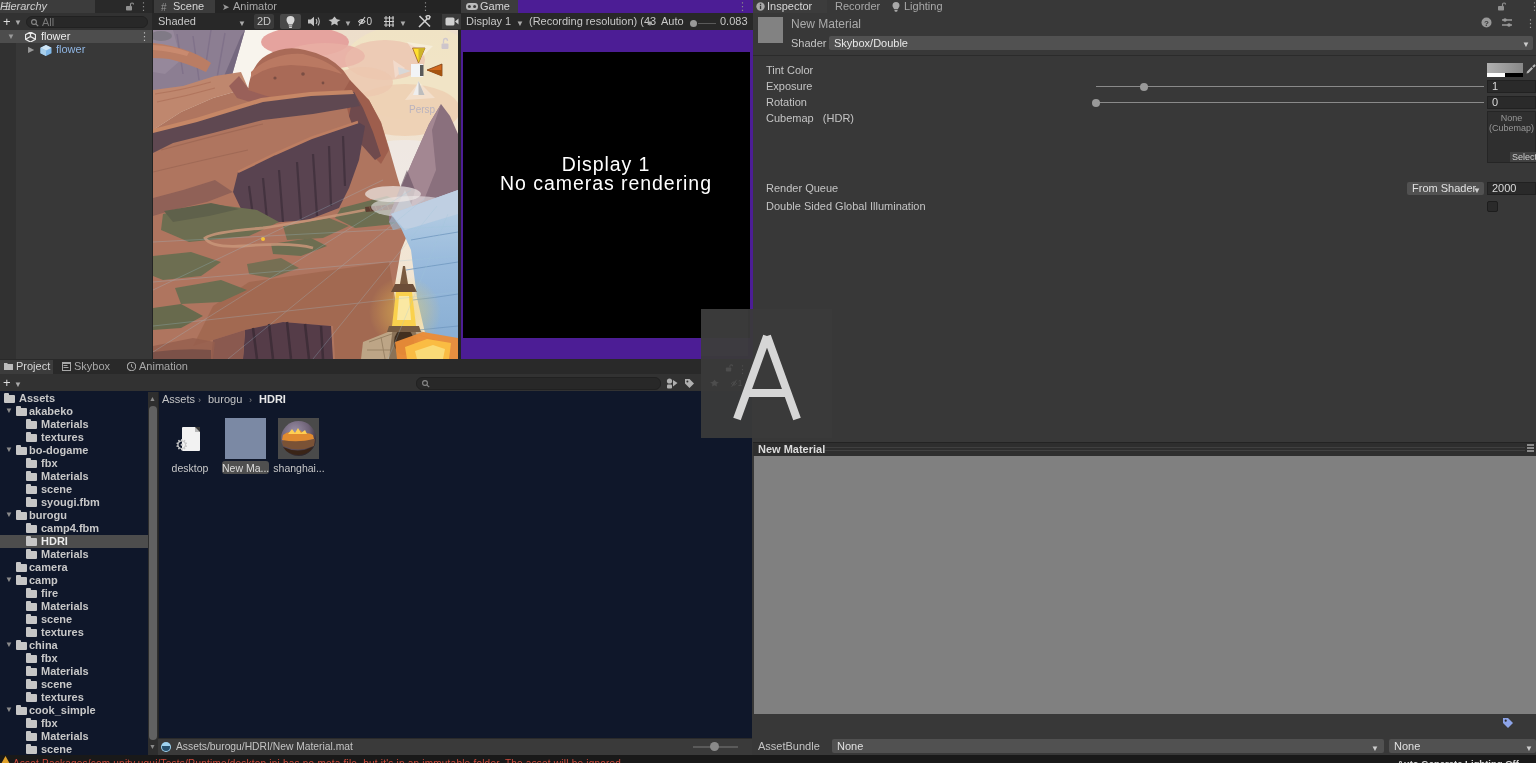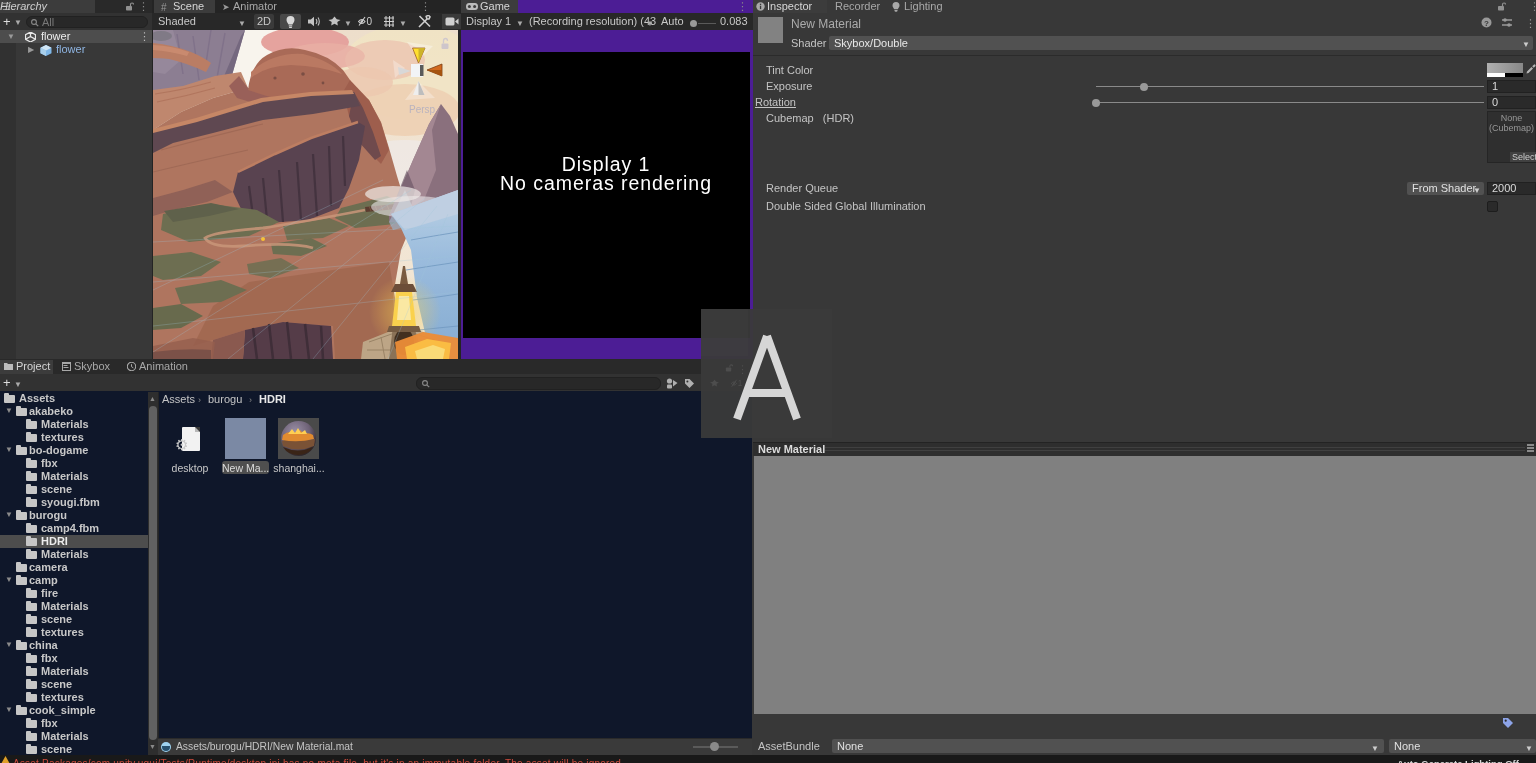--- a/index.html
+++ b/index.html
@@ -333,21 +333,21 @@
   <svg class="abs" style="left:773px;top:64px;" width="10" height="10" viewBox="0 0 10 10">
         <path d="M0.5 9.5 L1 7.5 L5.5 3 L7 4.5 L2.5 9 Z M6.2 2.3 L7.8 0.7 Q8.6 0 9.3 0.7 Q10 1.4 9.3 2.2 L7.7 3.8 Z" fill="#b5b5b5"></path>
       </svg>
 
   <div class="abs txt" style="left:13px;top:80px;text-align:center;">Exposure</div>
   <div class="abs" style="left:343px;top:86px;width:388px;height:1px;background:#8a8a8a;"></div>
   <div class="abs" style="left:387px;top:83px;width:8px;height:8px;border-radius:50%;background:#999;"></div>
   <div class="abs" style="left:734px;top:80px;width:49px;height:13px;background:#2a2a2a;border:1px solid #212121;"></div>
   <div class="abs txt" style="left:739px;top:80px;color:#dadada;">1</div>
 
-  <div class="abs txt" style="left:2px;top:96px;text-decoration:underline;">Rotation</div>
+  <div class="abs txt" style="left:13px;top:96px;">Rotation</div>
   <div class="abs" style="left:343px;top:102px;width:388px;height:1px;background:#8a8a8a;"></div>
   <div class="abs" style="left:339px;top:99px;width:8px;height:8px;border-radius:50%;background:#999;"></div>
   <div class="abs" style="left:734px;top:96px;width:49px;height:13px;background:#2a2a2a;border:1px solid #212121;"></div>
   <div class="abs txt" style="left:739px;top:96px;color:#dadada;">0</div>
 
   <div class="abs txt" style="left:13px;top:112px;">Cubemap&nbsp;&nbsp;&nbsp;(HDR)</div>
   <div class="abs" style="left:734px;top:111px;width:49px;height:52px;background:#2f2f2f;border:1px solid #252525;"></div>
   <div class="abs txt" style="left:734px;top:113px;width:49px;text-align:center;color:#989898;font-size:9px;line-height:10px;">None<br>(Cubemap)</div>
   <div class="abs" style="left:757px;top:152px;width:26px;height:10px;background:#414141;"></div>
   <div class="abs txt" style="left:759px;top:151px;color:#ccc;font-size:9px;">Select</div>

